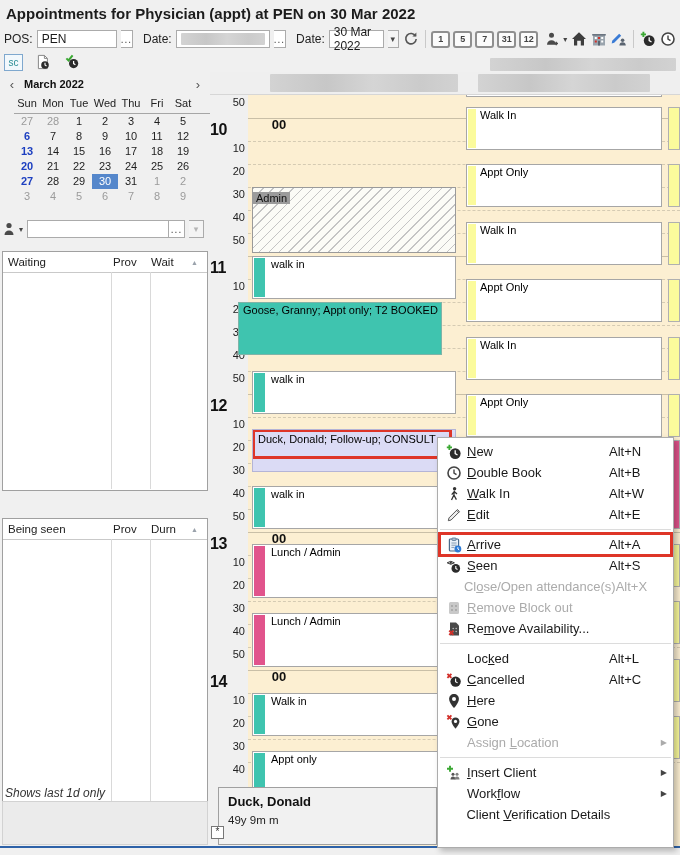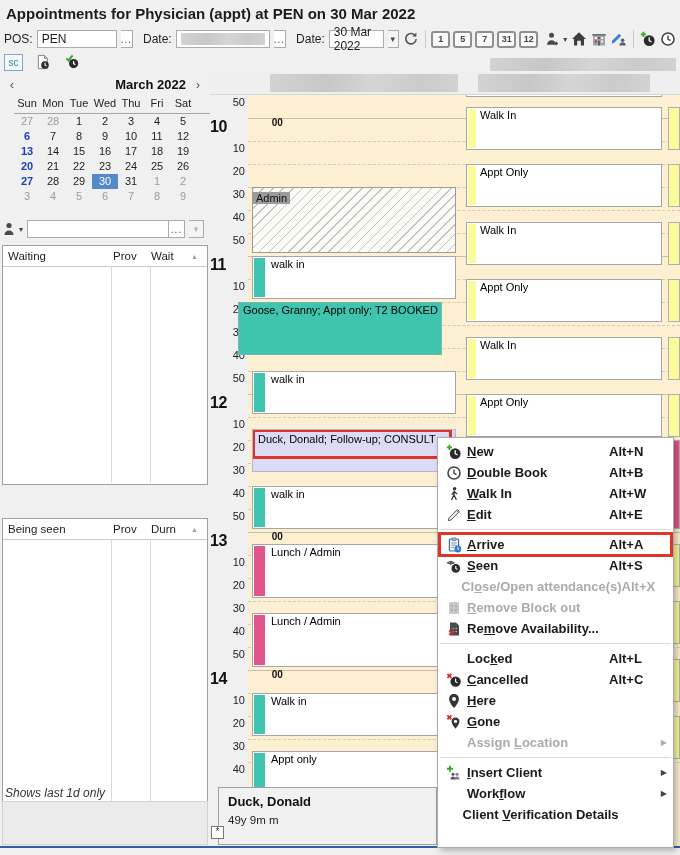--- a/index.html
+++ b/index.html
@@ -22,21 +22,21 @@
   .tb-icon{width:20px;height:20px;display:flex;align-items:center;justify-content:center;}
   .tb-icon svg{width:16px;height:16px;}
   .tb-sep{width:1px;height:18px;background:#C9C9C9;margin:0 2px;}
   .vb{width:19px;height:17px;border:2px solid #8F8F8F;border-radius:3px;background:#FBFBFB;color:#444;font-size:9px;font-weight:bold;display:flex;align-items:center;justify-content:center;box-sizing:border-box;cursor:pointer;}
   .sc-box{width:17px;height:15px;border:1px solid #7FA8CE;background:#F2F8FC;color:#2E8F96;font-size:10px;display:flex;align-items:center;justify-content:center;}
   .caret-glyph{font-size:8px;color:#444;margin-left:1px;}
   
   .mini-cal{position:absolute;left:0;top:75px;width:210px;}
   .cal-nav{display:flex;align-items:center;height:18px;}
   .cal-prev,.cal-next{width:24px;text-align:center;color:#555;font-size:13px;cursor:pointer;}
-  .cal-title{flex:1;text-align:right;font-size:13px;font-weight:bold;color:#111;}
+  .cal-title{flex:1;text-align:left;font-size:11px;font-weight:bold;color:#111;}
   .cal-dow,.cal-grid{display:grid;grid-template-columns:repeat(7,26px);margin-left:14px;}
   .cal-dow{border-bottom:1px solid #A6A6A6;margin-top:4px;}
   .cal-dow div{font-size:11px;text-align:center;height:16px;color:#222;}
   .cal-day{font-size:11px;text-align:center;height:15px;line-height:15px;cursor:pointer;color:#1e1e1e;}
   .cal-day.muted{color:#9B9B9B;}
   .cal-day.sun{color:#1C3FC0;font-weight:bold;}
   .cal-day.sel{background:#5587CB;color:#fff;}
   .client-row{position:absolute;left:0;top:219px;width:210px;height:20px;display:flex;align-items:center;}
   .list-panel{position:absolute;left:2px;width:206px;background:#fff;border:1px solid #A0A0A0;box-sizing:border-box;}
   .lp-head{height:20px;display:flex;align-items:center;border-bottom:1px solid #C9C9C9;font-size:11.5px;color:#222;}
@@ -50,21 +50,21 @@
   
   .schedule{position:absolute;left:210px;top:72px;width:470px;height:783px;overflow:hidden;}
   .sched-head{position:absolute;left:0;top:0;width:470px;height:23px;background:#EFEFEF;border-bottom:1px solid #D6D6D6;box-sizing:border-box;}
   .blocks-layer{position:absolute;left:0;top:23px;width:470px;height:751px;overflow:hidden;}
   .cream-bg{position:absolute;left:38px;top:0;right:0;bottom:0;background:#FCEFD2;}
   .grid-line{position:absolute;left:38px;right:0;height:0;}
   .grid-minor{border-top:1px dashed #D5CBB3;}
   .grid-hour{border-top:1px solid #C9BFA7;}
   .t-minor{position:absolute;left:0;width:35px;text-align:right;font-size:11px;color:#222;}
   .t-hour{position:absolute;left:0;width:36px;text-align:right;font-size:16px;font-weight:bold;color:#111;letter-spacing:-0.5px;}
-  .t-hour .th-sup{font-size:10px;vertical-align:super;letter-spacing:0;margin-left:45px;}
+  .t-hour .th-sup{font-size:13px;vertical-align:super;letter-spacing:0;margin-left:45px;}
   .apt{position:absolute;box-sizing:border-box;background:#fff;border:1px solid #A6A6A6;overflow:hidden;z-index:2;}
   .apt .bar{position:absolute;left:1px;top:1px;bottom:1px;width:11px;}
   .apt-text{font-size:11px;color:#000;margin:1px 2px 0 18px;white-space:nowrap;overflow:hidden;}
   .teal-bar .bar{background:#3FC4AF;}
   .pink-bar .bar{background:#E1548C;}
   .yellow-bar .bar{width:8px;background:#FBFB9C;}
   .yellow-bar .apt-text{margin-left:13px;}
   .teal-fill{background:#3FC4AF;border-color:#7FB4A8;}
   .teal-fill .apt-text{margin-left:4px;}
   .hatch{background-color:#FBFBF6;border-color:#9A9A9A;
@@ -74,21 +74,21 @@
   .sel-frame{position:absolute;left:-1px;top:-1px;right:3px;height:24px;border:3px solid #DE3528;z-index:3;}
   .sel-text{margin-left:5px;margin-top:3px;}
   .yellow-fill{background:#FBFB9C;border-color:#B0B0B0;}
   .pink-fill{background:#E1548C;border-color:#B0B0B0;}
   .client-info{position:absolute;left:8px;top:715px;width:219px;height:58px;background:#F1F1F1;border:1px solid #A0A0A0;box-sizing:border-box;padding:6px 9px;z-index:5;}
   .ci-name{font-size:13px;font-weight:bold;color:#111;}
   .ci-age{font-size:11.5px;color:#222;margin-top:5px;}
   .expand-btn{position:absolute;left:1px;top:754px;width:13px;height:13px;background:#fff;border:1px solid #777;box-sizing:border-box;font-size:10px;line-height:10px;text-align:center;color:#333;z-index:6;cursor:pointer;}
   .bottom-line{position:absolute;left:0;top:846px;width:680px;height:2px;background:#2E62A8;z-index:40;}
   
-  .context-menu{position:absolute;left:437px;top:437px;width:237px;height:411px;background:#fff;border:1px solid #ACACAC;box-shadow:3px 3px 6px rgba(0,0,0,0.25);box-sizing:border-box;padding:3px 0;z-index:50;display:flex;flex-direction:column;font-weight:bold;}
+  .context-menu{position:absolute;left:437px;top:437px;width:237px;height:411px;background:#fff;border:1px solid #ACACAC;box-shadow:3px 3px 6px rgba(0,0,0,0.25);box-sizing:border-box;padding:3px 0;z-index:50;display:flex;flex-direction:column;}
   .menu-item{height:21px;display:flex;align-items:center;padding:0 6px 0 2px;font-size:13px;position:relative;cursor:pointer;flex:0 0 21px;}
   .mi-icon{width:27px;display:flex;align-items:center;justify-content:center;}
   .mi-icon svg{width:16px;height:16px;}
   .mi-label{flex:1;color:#1a1a1a;white-space:nowrap;}
   .mi-shortcut{width:48px;color:#1a1a1a;text-align:left;}
   .mi-arrow{width:10px;font-size:8px;color:#444;text-align:right;}
   .menu-item.disabled .mi-label,.menu-item.disabled .mi-shortcut,.menu-item.disabled .mi-arrow{color:#ABABAB;}
   .menu-item.highlight::after{content:"";position:absolute;left:0;right:0;top:-2px;bottom:-2px;border:3px solid #DE3528;pointer-events:none;box-sizing:border-box;}
   .menu-sep{height:1px;background:#DCDCDC;margin:4px 2px;flex:0 0 1px;}
   u{text-underline-offset:1px;}
@@ -263,21 +263,21 @@
         <circle cx="8" cy="4.5" r="2.6" fill="#4a4a4a"></circle>
         <path d="M3.5 14c0-3 2-4.6 4.5-4.6s4.5 1.6 4.5 4.6z" fill="#4a4a4a"></path>
       </svg>
     </span>
   <span class="caret-glyph">▾</span>
   <span class="tb-field" style="width:142px;margin-left:4px"></span>
   <span class="tb-ellipsis">...</span>
   <span class="tb-caret" style="margin-left:4px;color:#b5b5b5">▾</span>
 </div>
 
-<div class="list-panel" style="top:245px;height:240px">
+<div class="list-panel" style="top:251px;height:240px">
   <div class="lp-head">
     <span class="lp-title">Waiting</span>
     <span class="lp-col2">Prov</span>
     <span class="lp-col3">Wait</span>
     <span class="lp-sort">▲</span>
   </div>
   <div class="lp-vline" style="left:108px"></div>
   <div class="lp-vline" style="left:147px"></div>
 </div>
 

